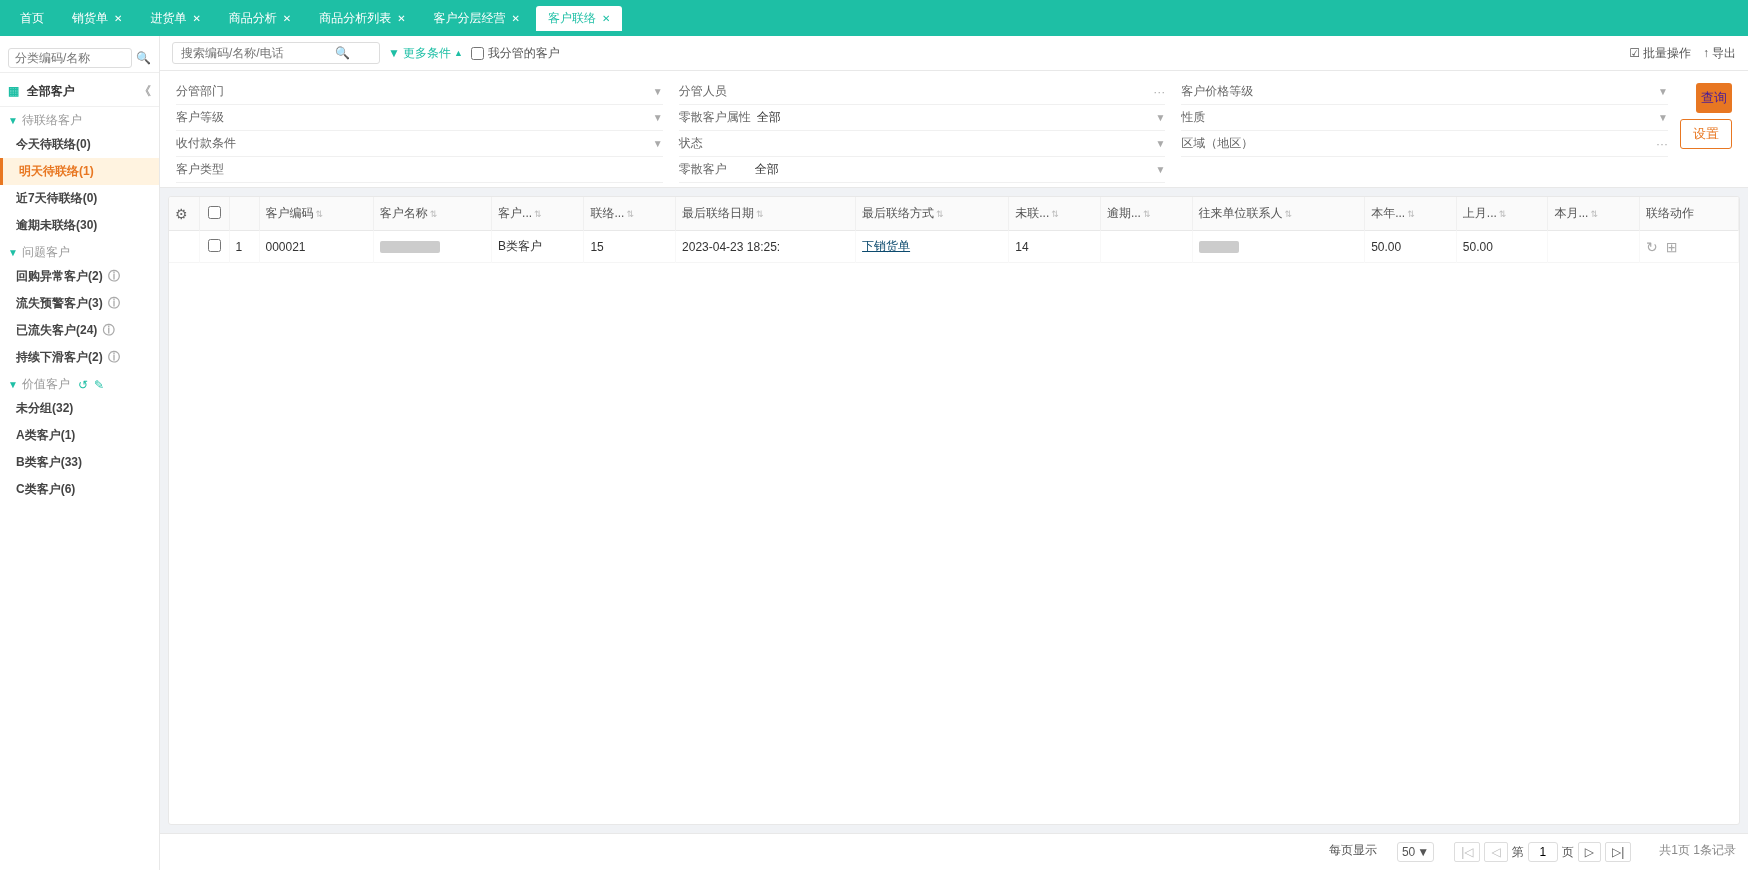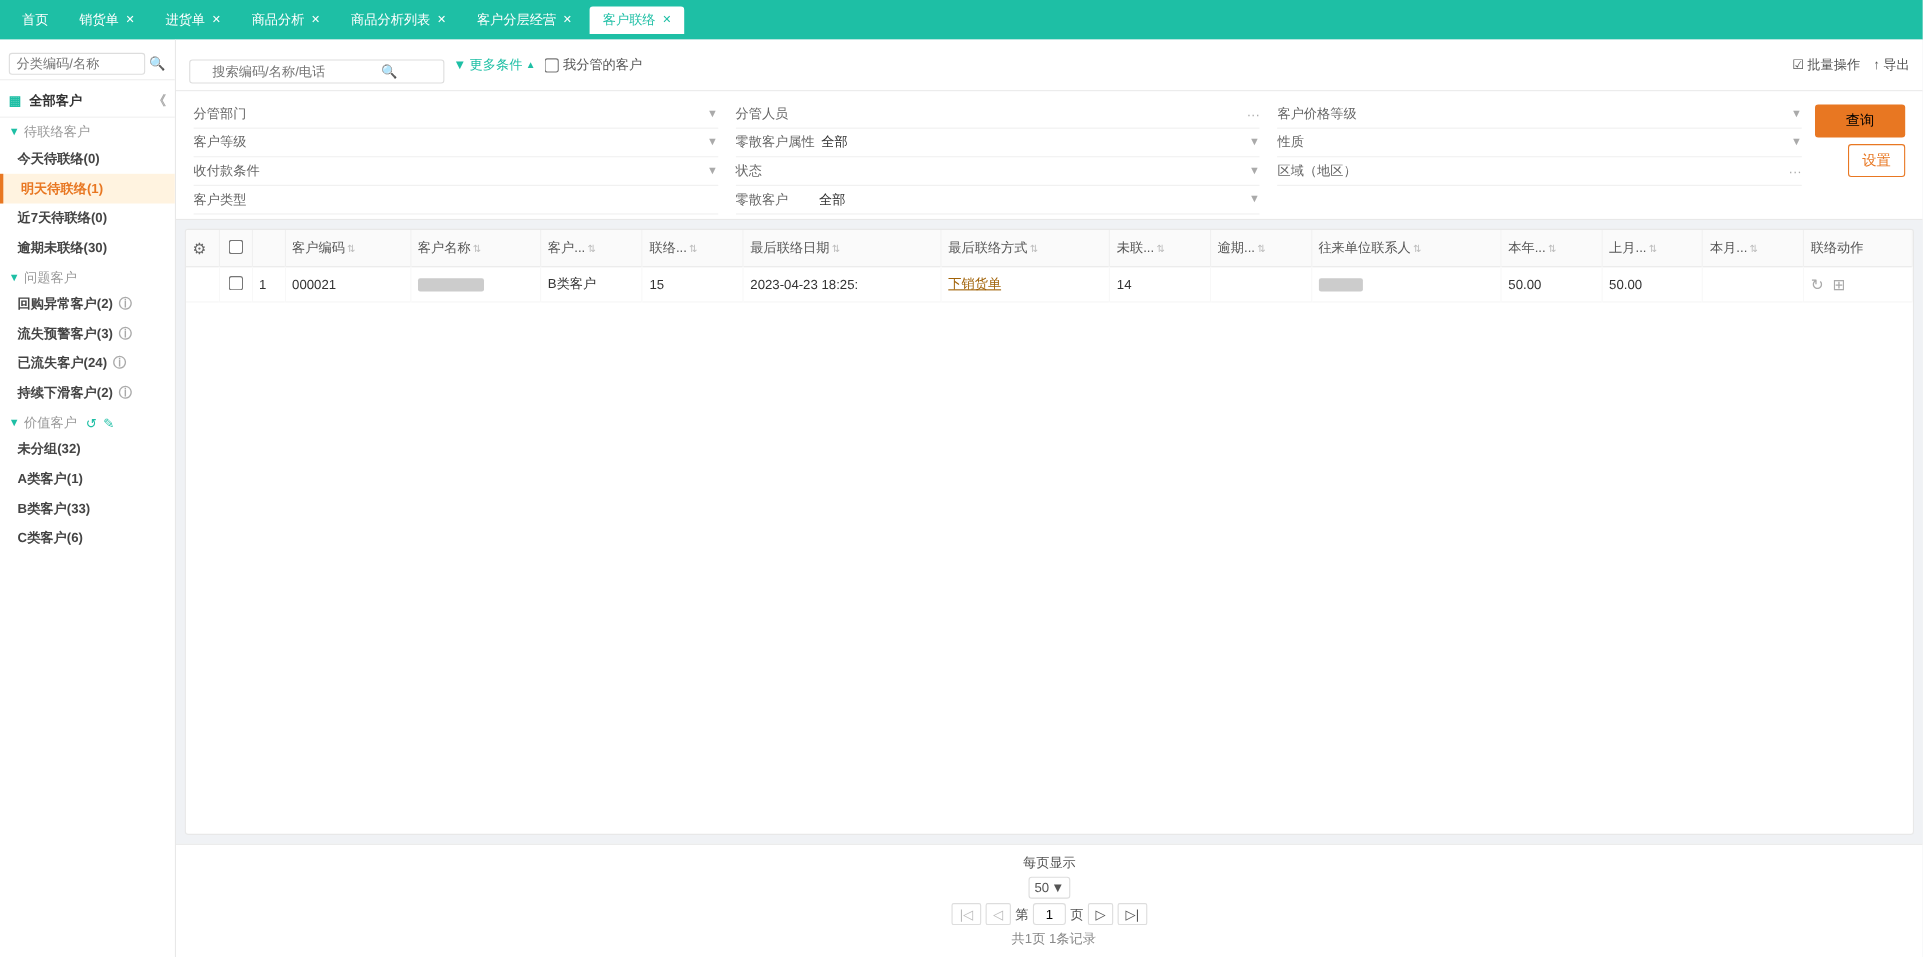--- a/index.html
+++ b/index.html
@@ -105,24 +105,23 @@
       align-items: center;
       gap: 8px;
       border-bottom: 1px solid #e8e8e8;
       flex-wrap: nowrap;
     }
     .filter-search-box {
       display: flex;
       align-items: center;
       border: 1px solid #ddd;
       border-radius: 3px;
-      padding: 3px 20px;
+      padding: 3px 8px;
       gap: 4px;
-      width: 232px;
-      margin-top: 12px;
+      width: 208px;
     }
     .filter-search-box input {
       border: none;
       outline: none;
       font-size: 12px;
       width: 150px;
       color: #aaa;
     }
     .filter-search-icon { color: #e87722; cursor: pointer; }
     .more-conditions {
@@ -173,23 +172,23 @@
       align-items: center;
       justify-content: space-between;
       flex: 1;
       cursor: pointer;
       color: #333;
     }
     .filter-select .caret { color: #aaa; font-size: 10px; }
     .filter-dots { color: #aaa; cursor: pointer; }
     .query-btn {
       background: #e87722;
-      color: #000000;
+      color: #4c1d95;
       border: none;
-      padding: 6px 28px;
+      padding: 6px 5px;
       border-radius: 3px;
       cursor: pointer;
       white-space: nowrap;
       font-size: 13px;
     }
     .settings-btn {
       background: #fff;
       color: #e87722;
       border: 1px solid #e87722;
       padding: 5px 12px;
@@ -241,35 +240,34 @@
     thead th .sort-icon { color: #bbb; font-size: 9px; }
     tbody tr {
       border-bottom: 1px solid #f5f5f5;
     }
     tbody td {
       padding: 7px 6px;
       color: #333;
       white-space: nowrap;
       border-right: 1px solid #f8f8f8;
     }
-    .link-cell { color: #a16207; cursor: pointer; text-decoration: underline; }
+    .link-cell { color: #0c4a6e; cursor: pointer; text-decoration: underline; }
     .action-icons { display: flex; gap: 8px; align-items: center; }
     .action-icon { color: #aaa; cursor: pointer; font-size: 14px; }
 
     
     .table-footer {
       background: #fff;
       border-top: 1px solid #e8e8e8;
       padding: 8px 12px;
       display: flex;
-      align-items: center;
+      align-items: flex-start;
       justify-content: flex-end;
-      gap: 4px;
+      gap: 20px;
       color: #555;
-      flex-direction: column;
     }
     .page-size-select {
       border: 1px solid #ddd;
       border-radius: 3px;
       padding: 2px 4px;
       cursor: pointer;
       display: flex;
       align-items: center;
       gap: 2px;
     }

